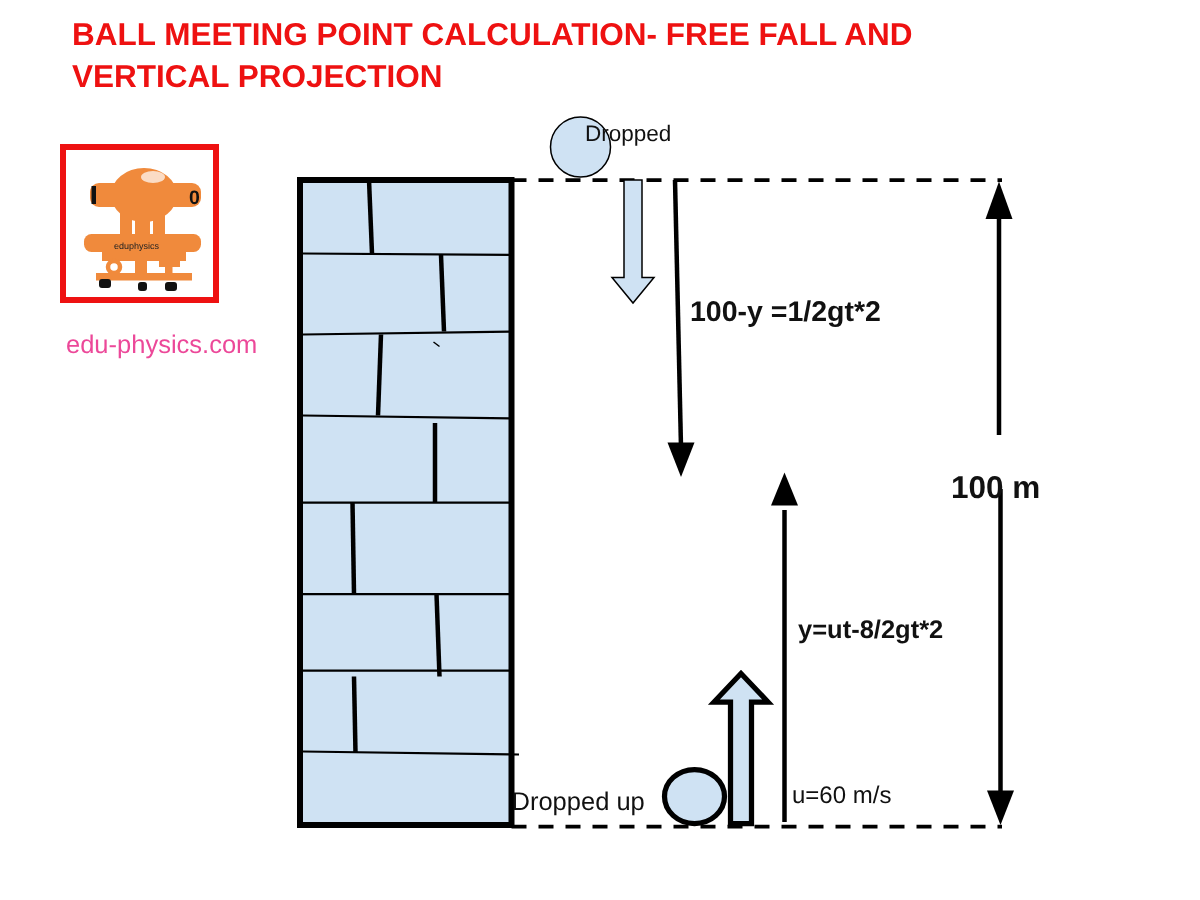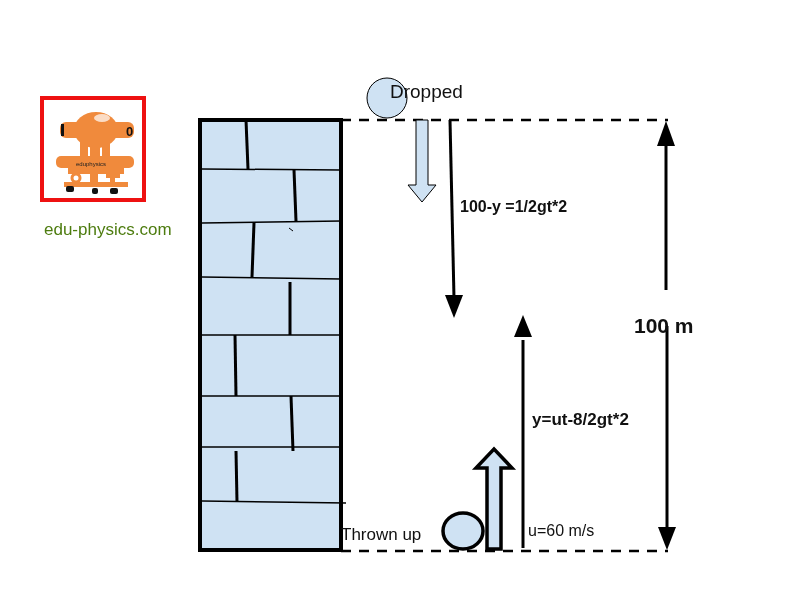--- a/index.html
+++ b/index.html
@@ -7,36 +7,37 @@
     .title {
       position: absolute; left: 48px; top: 10px;
       color: #ee1111; font-weight: bold; font-size: 21px; line-height: 28px;
       font-family: "Liberation Sans", sans-serif; margin: 0;
     }
     .logo-box {
       position: absolute; left: 40px; top: 96px; width: 106px; height: 106px;
       border: 4px solid #ee1111; box-sizing: border-box; background: #fff;
     }
     .site-label {
-      position: absolute; left: 44px; top: 220px; font-size: 17px; color: #4d7c0f;
+      position: absolute; left: 44px; top: 220px; font-size: 17px; color: #ec4899;
     }
     svg.diagram { position: absolute; left: 0; top: 0; }
     .lbl { position: absolute; color: #111; white-space: nowrap; }
-    .lbl-dropped { left: 390px; top: 81px; font-size: 19px; }
-    .lbl-eq1 { left: 460px; top: 198px; font-size: 16px; font-weight: bold; }
+    .lbl-dropped { left: 390px; top: 81px; font-size: 15px; }
+    .lbl-eq1 { left: 460px; top: 198px; font-size: 19px; font-weight: bold; }
     .lbl-100m { left: 634px; top: 314px; font-size: 21px; font-weight: bold; }
     .lbl-eq2 { left: 532px; top: 410px; font-size: 17px; font-weight: bold; }
     .lbl-thrown { left: 341px; top: 525px; font-size: 17px; }
     .lbl-u { left: 528px; top: 522px; font-size: 16px; }
   </style>
 </head>
 <body>
 
 <h1 class="title">
-  <br>
+  <span>BALL MEETING POINT CALCULATION- FREE FALL AND</span><br>
+  <span>VERTICAL PROJECTION</span>
 </h1>
 
 <div class="logo-box">
   <svg width="98" height="98" viewBox="0 0 98 98">
 
     <ellipse cx="52" cy="30" rx="22" ry="18" fill="#f08a3c"></ellipse>
     <rect x="16" y="22" width="74" height="16" rx="6" fill="#f08a3c"></rect>
     <text x="82" y="36" font-size="13" font-weight="bold" fill="#111" font-family="Liberation Sans, sans-serif">0</text>
     <rect x="17" y="24" width="3" height="12" fill="#111"></rect>
     <ellipse cx="58" cy="18" rx="8" ry="4" fill="#fff" opacity="0.7"></ellipse>
@@ -108,14 +109,14 @@
 
   <ellipse cx="463" cy="531" rx="20" ry="18" fill="#cfe2f3" stroke="#000" stroke-width="3.5"></ellipse>
 
   <polygon points="487,549 501,549 501,468 512,468 494,449 476,468 487,468" fill="#cfe2f3" stroke="#000" stroke-width="3.5" stroke-linejoin="miter"></polygon>
 </svg>
 
 <div class="lbl lbl-dropped">Dropped</div>
 <div class="lbl lbl-eq1">100-y =1/2gt*2</div>
 <div class="lbl lbl-100m">100 m</div>
 <div class="lbl lbl-eq2">y=ut-8/2gt*2</div>
-<div class="lbl lbl-thrown">Thrown up</div>
+<div class="lbl lbl-thrown">Dropped up</div>
 <div class="lbl lbl-u">u=60 m/s</div>
 
 </body></html>

